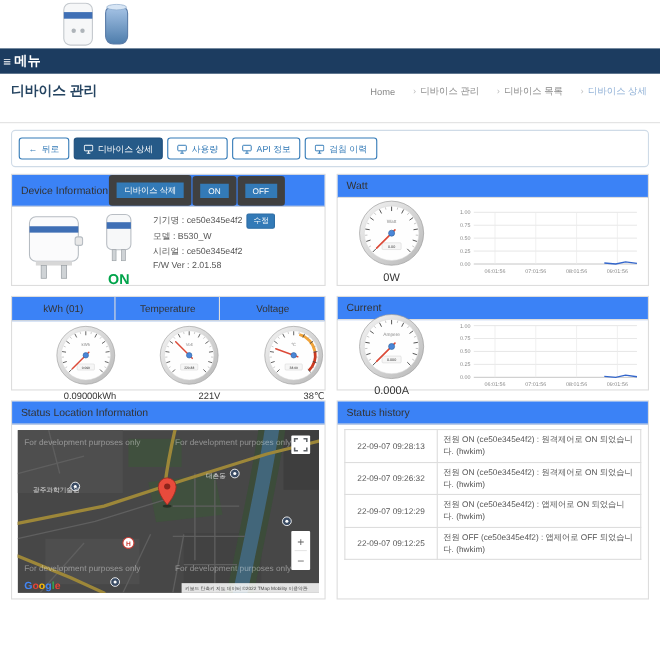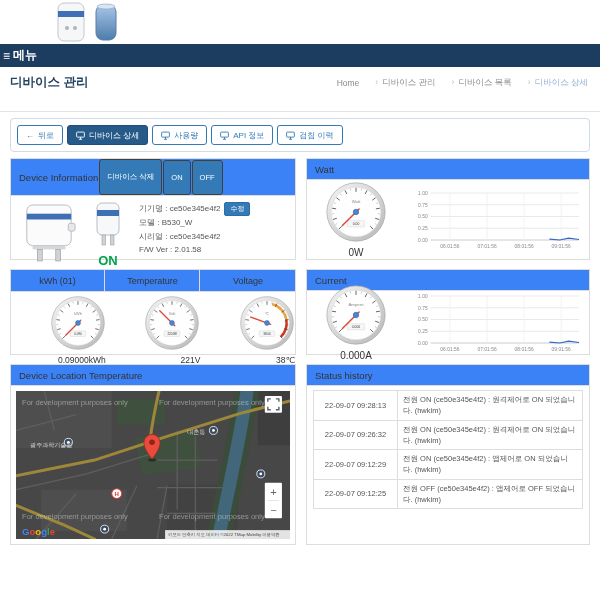--- a/index.html
+++ b/index.html
@@ -18,21 +18,21 @@
   .tbtn{font-size:8px;height:20px;padding:0 8px;border:1px solid #337ab7;background:#fff;color:#337ab7;border-radius:3px;display:inline-flex;align-items:center;gap:4px;cursor:pointer;font-family:inherit;}
   .tbtn.active{background:#265a88;border-color:#1e4e7c;color:#fff;}
   .cols{display:flex;gap:10px;margin:6px 10px 0;}
   .col{display:flex;flex-direction:column;gap:9px;}
   .col-l{width:286px;flex:none;}
   .col-r{flex:1;min-width:0;}
   .panel{border:1px solid #ddd;background:#fff;display:flex;flex-direction:column;}
   .h102{height:102px;} .h98{height:86px;} .h181{height:181px;}
   .phead{background:#3b82f6;border-bottom:1px solid #ddd;min-height:21px;display:flex;align-items:center;gap:1px;padding:0 8px;font-size:9.5px;color:#333;flex:none;}
   .pbody{flex:1;min-height:0;position:relative;}
-  .btn-p{background:#337ab7;border:1px solid #404040;color:#fff;font-size:7.5px;padding:12px 7px;border-radius:3px;cursor:pointer;font-family:inherit;}
+  .btn-p{background:#337ab7;border:7px solid #404040;color:#fff;font-size:7.5px;padding:2px 7px;border-radius:3px;cursor:pointer;font-family:inherit;}
   .btn-edit{background:#337ab7;border:1px solid #2e6da4;color:#fff;font-size:7px;padding:1px 5px;border-radius:2px;cursor:pointer;margin-left:4px;font-family:inherit;}
   .devbody{display:flex;align-items:flex-start;padding:6px 10px;gap:12px;}
   .plug2wrap{text-align:center;width:38px;flex:none;}
   .onlabel{color:#00a44a;font-weight:bold;font-size:13px;margin-top:1px;}
   .fields{font-size:8px;color:#555;line-height:1.7;}
   .flabel::after{content:" : ";}
   .meterhead{display:grid;grid-template-columns:1fr 1fr 1fr;padding:0;}
   .mh{display:flex;align-items:center;justify-content:center;border-right:1px solid #ddd;font-size:9px;height:21px;}
   .mh:last-child{border-right:none;}
   .meterbody{display:grid;grid-template-columns:1fr 1fr 1fr;padding:3px 0 0;}
@@ -282,21 +282,21 @@
                 </g>
     <circle r="4.4" fill="#4a86d8" stroke="#33669f"></circle>
               </svg></div>
           <div class="gval">38℃</div>
         </div>
       </div>
     </div>
 
     <div class="panel h181">
       <div class="phead">
-          <span>Device Location Temperature</span>
+          <span>Status Location Information</span>
         </div>
       <div class="pbody">
         <div class="mapwrap">
           <svg viewBox="0 0 272 150" preserveAspectRatio="none">
             <rect width="272" height="150" fill="#474747"></rect>
             <rect x="0" y="0" width="95" height="58" fill="#4e4e4e"></rect>
             <rect x="150" y="95" width="70" height="55" fill="#424242"></rect>
             <rect x="25" y="100" width="85" height="42" fill="#4e4e4e"></rect>
             <rect x="240" y="0" width="32" height="55" fill="#3e3e3e"></rect>
             <rect x="100" y="8" width="48" height="26" fill="#40503e"></rect>

